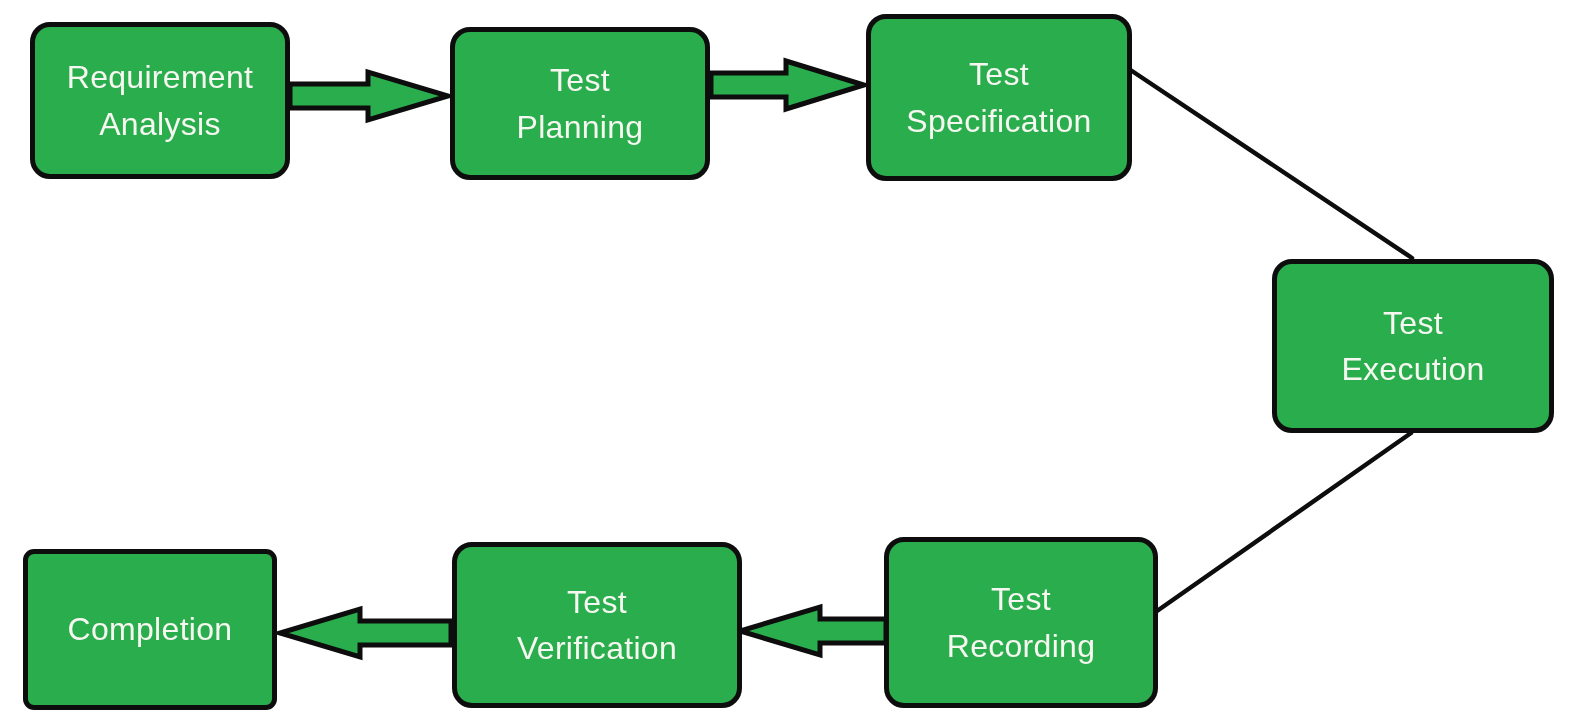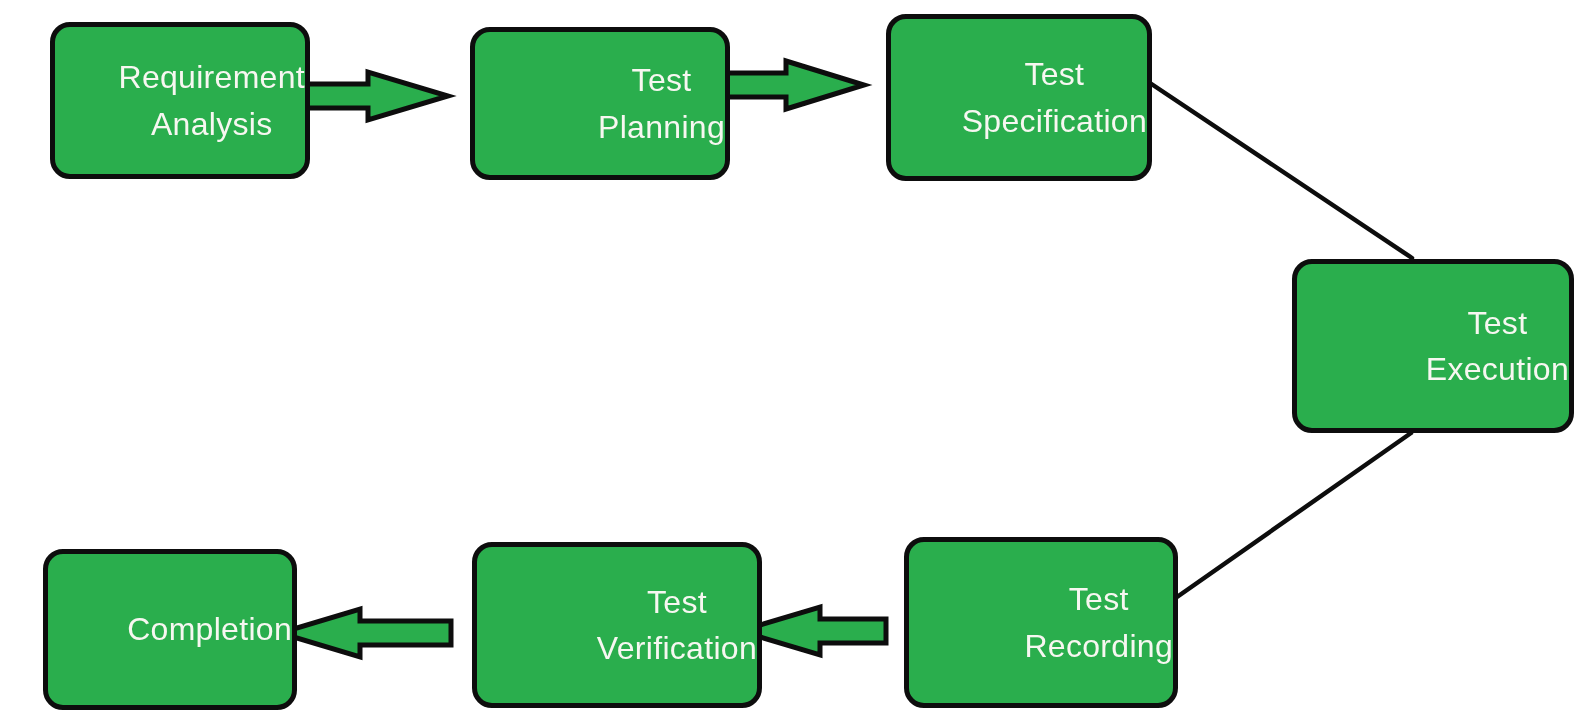--- a/index.html
+++ b/index.html
@@ -37,23 +37,22 @@
     stroke-linecap: round;
   }
   .node {
     position: absolute;
     box-sizing: border-box;
     background: var(--node-fill, #2aae4d);
     border: 5px solid var(--node-border, #0d0d0d);
     border-radius: 20px;
     display: flex;
     align-items: center;
-    justify-content: flex-end;
+    justify-content: center;
     text-align: center;
-    margin-left: 20px;
   }
   .node-label {
     color: var(--node-text, #f7f7f1);
     font-size: 32px;
     line-height: 1.45;
     white-space: pre-line;
     letter-spacing: 0.3px;
     user-select: none;
   }
 </style>
@@ -100,17 +99,17 @@
   <div class="node" style="left:884px; top:537px; width:274px; height:171px;">
     <span class="node-label">Test
 Recording</span>
   </div>
 
   <div class="node" style="left:452px; top:542px; width:290px; height:166px;">
     <span class="node-label">Test
 Verification</span>
   </div>
 
-  <div class="node" style="left:23px; top:549px; width:254px; height:161px;">
+  <div class="node" style="left:23px; top:549px; width:254px; height:161px;border-radius:11px;">
     <span class="node-label">Completion</span>
   </div>
 
 </div>
 
 </body></html>

